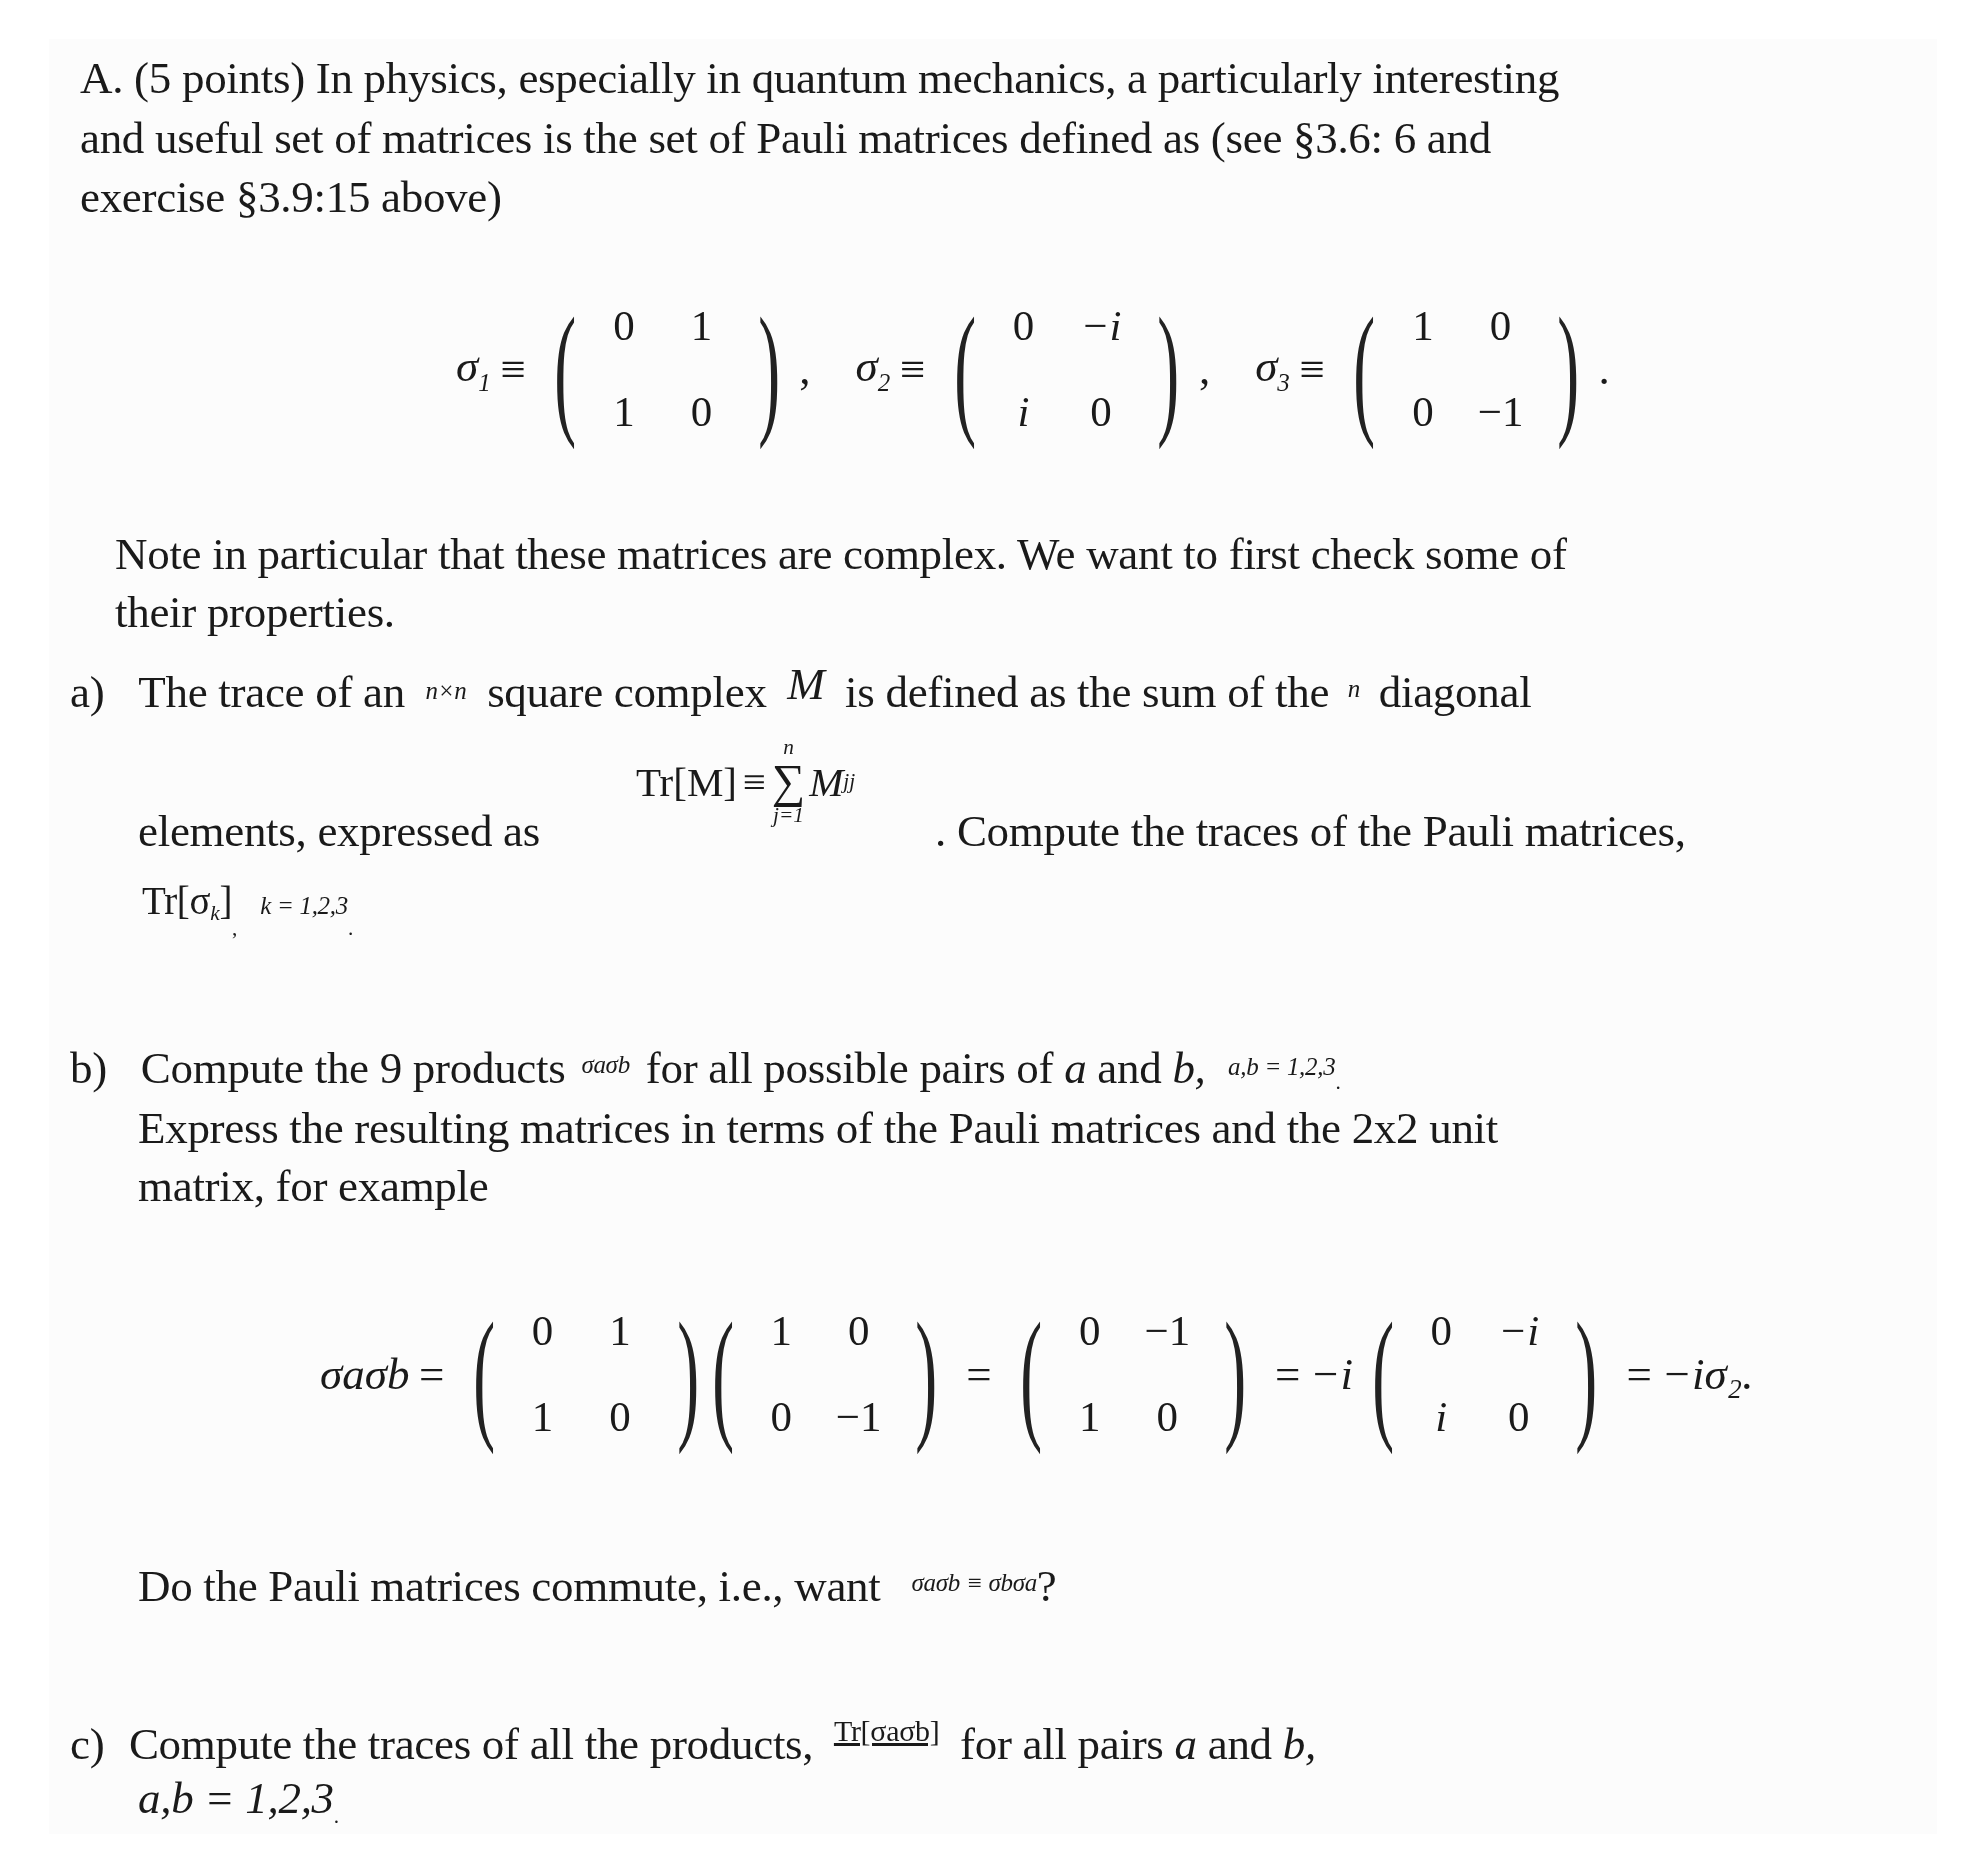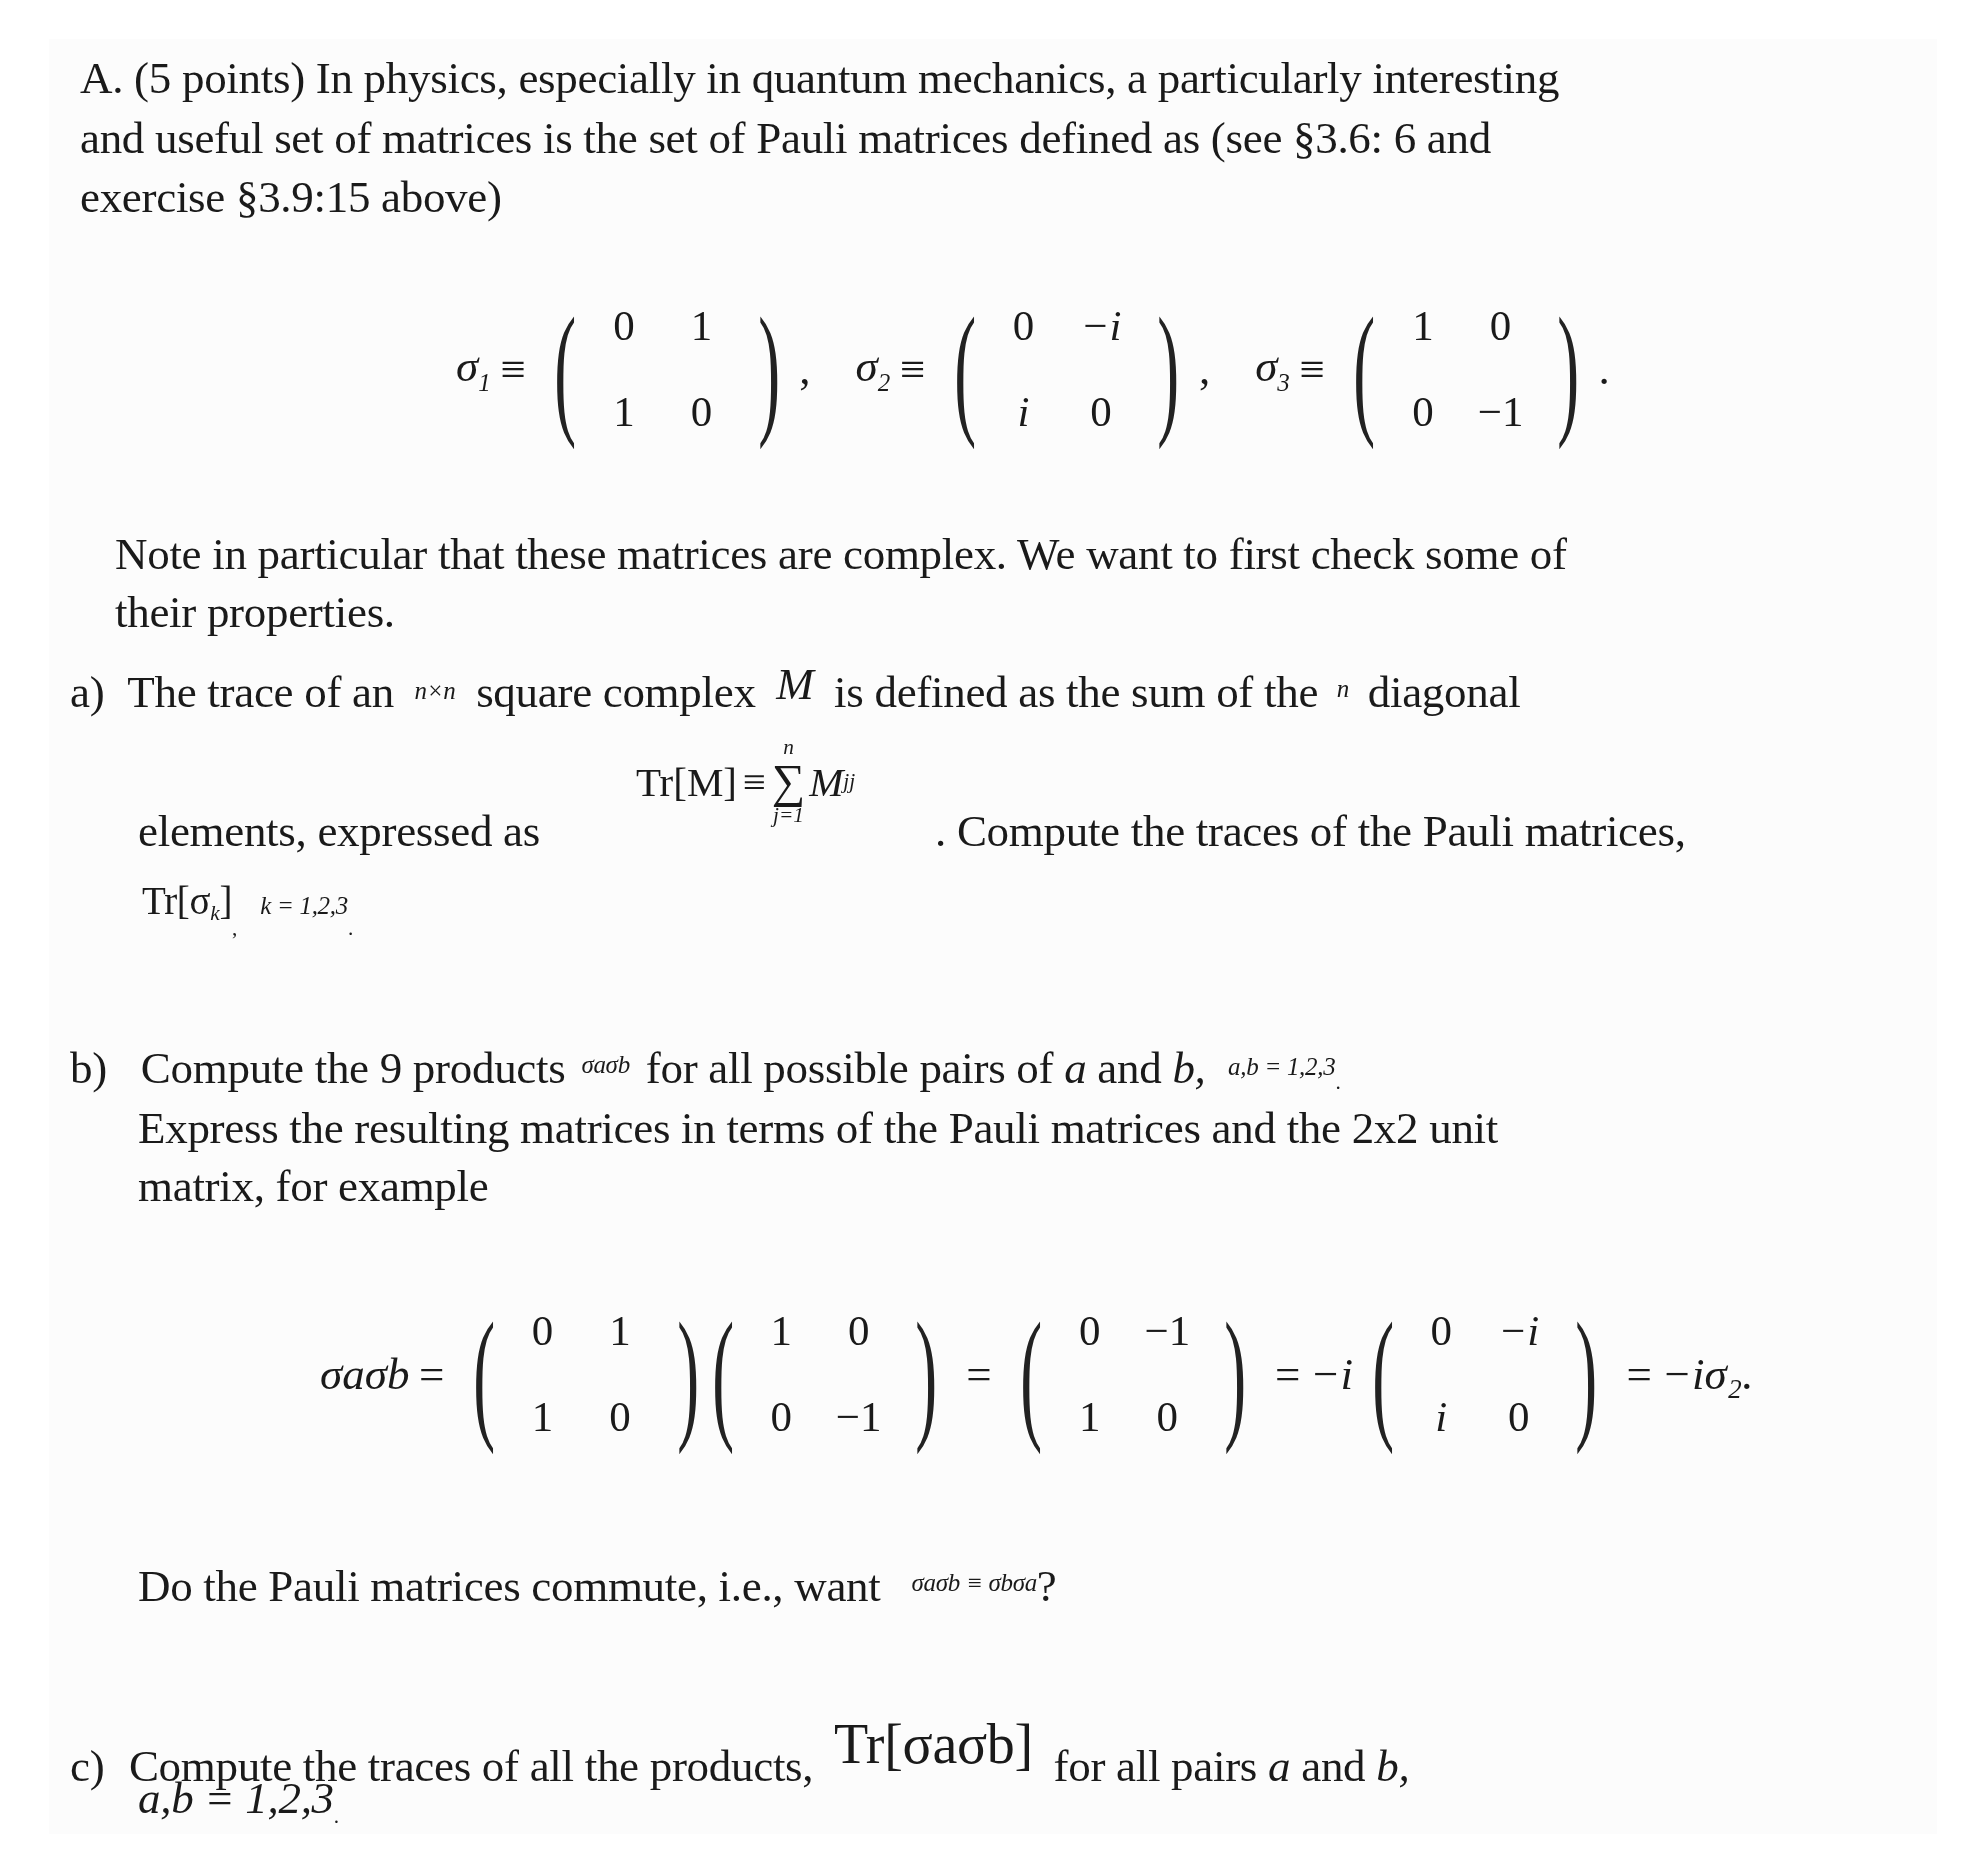--- a/index.html
+++ b/index.html
@@ -69,21 +69,21 @@
     <span class="paren">)</span>
   </span>
   <span>.</span>
 </div>
 
 <div class="t" style="left:115px;top:532px;">Note in particular that these matrices are complex.  We want to first check some of</div>
 <div class="t" style="left:115px;top:590px;">their properties.</div>
 
 <div class="t" style="left:70px;top:662px;">
   <span>a)</span>
-  <span style="margin-left:12px;">The trace of an</span>
+  <span style="margin-left:23px;">The trace of an</span>
   <span class="m sm" style="vertical-align:7.8px;margin:0 9.7px;">n×n</span>
   <span>square complex</span>
   <span class="m" style="vertical-align:7.8px;margin:0 9.7px;">M</span>
   <span>is defined as the sum of the</span>
   <span class="m sm" style="vertical-align:9.7px;margin:0 7.8px;">n</span>
   <span>diagonal</span>
 </div>
 
 <div class="t" style="left:138px;top:809px;">elements, expressed as</div>
 <div class="eq" style="left:636px;top:728px;height:107px;font-size:41px;">
@@ -168,21 +168,21 @@
 </div>
 
 <div class="t" style="left:138px;top:1564px;">
   <span>Do the Pauli matrices commute, i.e., want</span>
   <span class="m sm" style="vertical-align:9.7px;margin-left:20px;">σaσb ≡ σbσa</span><span>?</span>
 </div>
 
 <div class="t" style="left:70px;top:1716px;">
   <span>c)</span>
   <span style="margin-left:13.6px;">Compute the traces of all the products,</span>
-  <span style="vertical-align:17.5px;margin:0 9.7px;font-size:56px;">Tr[σaσb]</span>
+  <span style="vertical-align:17.5px;margin:0 9.7px;font-size:30px;text-decoration:underline;">Tr[σaσb]</span>
   <span>for all pairs</span>
   <span class="m">a</span>
   <span>and</span>
   <span class="m">b,</span>
 </div>
 <div class="t m" style="left:138px;top:1776px;">
   <span>a,b = 1,2,3</span><span class="xs" style="vertical-align:-9.7px;font-style:normal;">.</span>
 </div>
 
 

